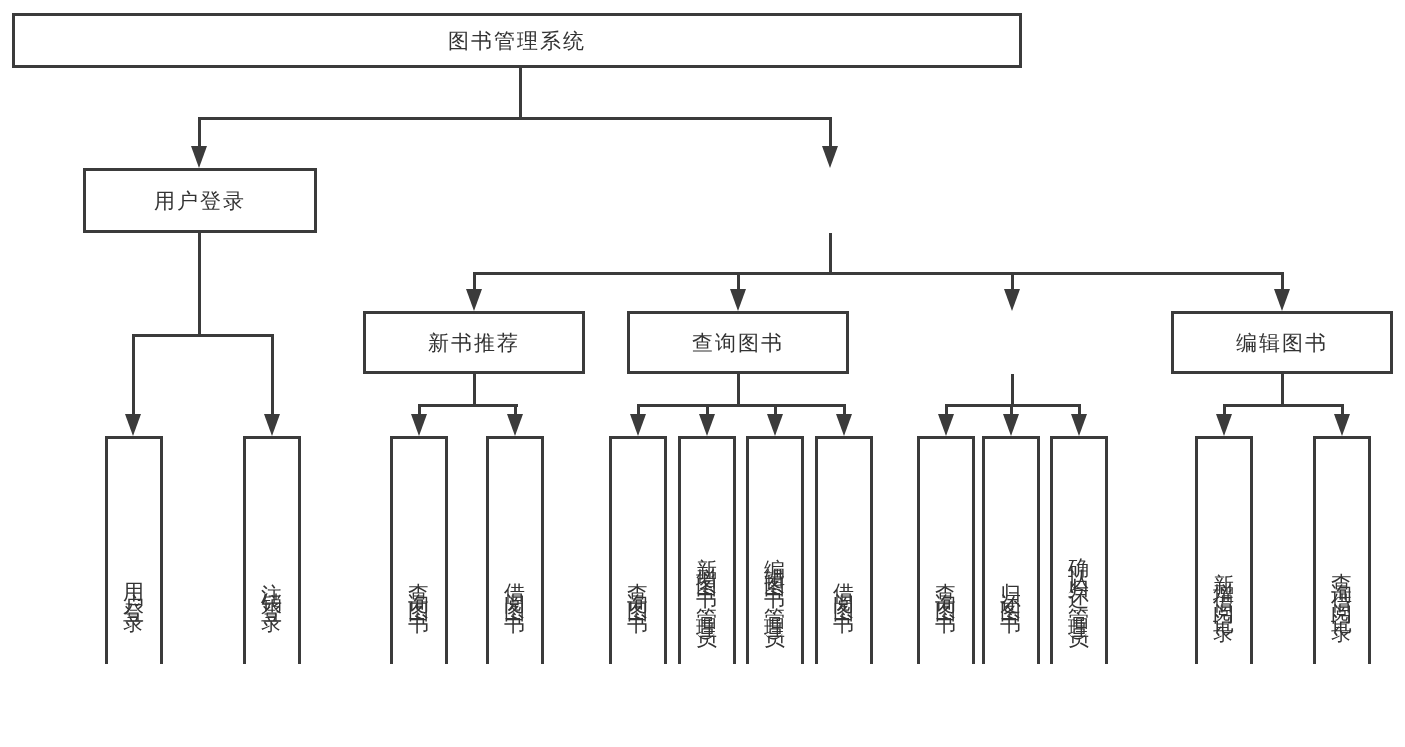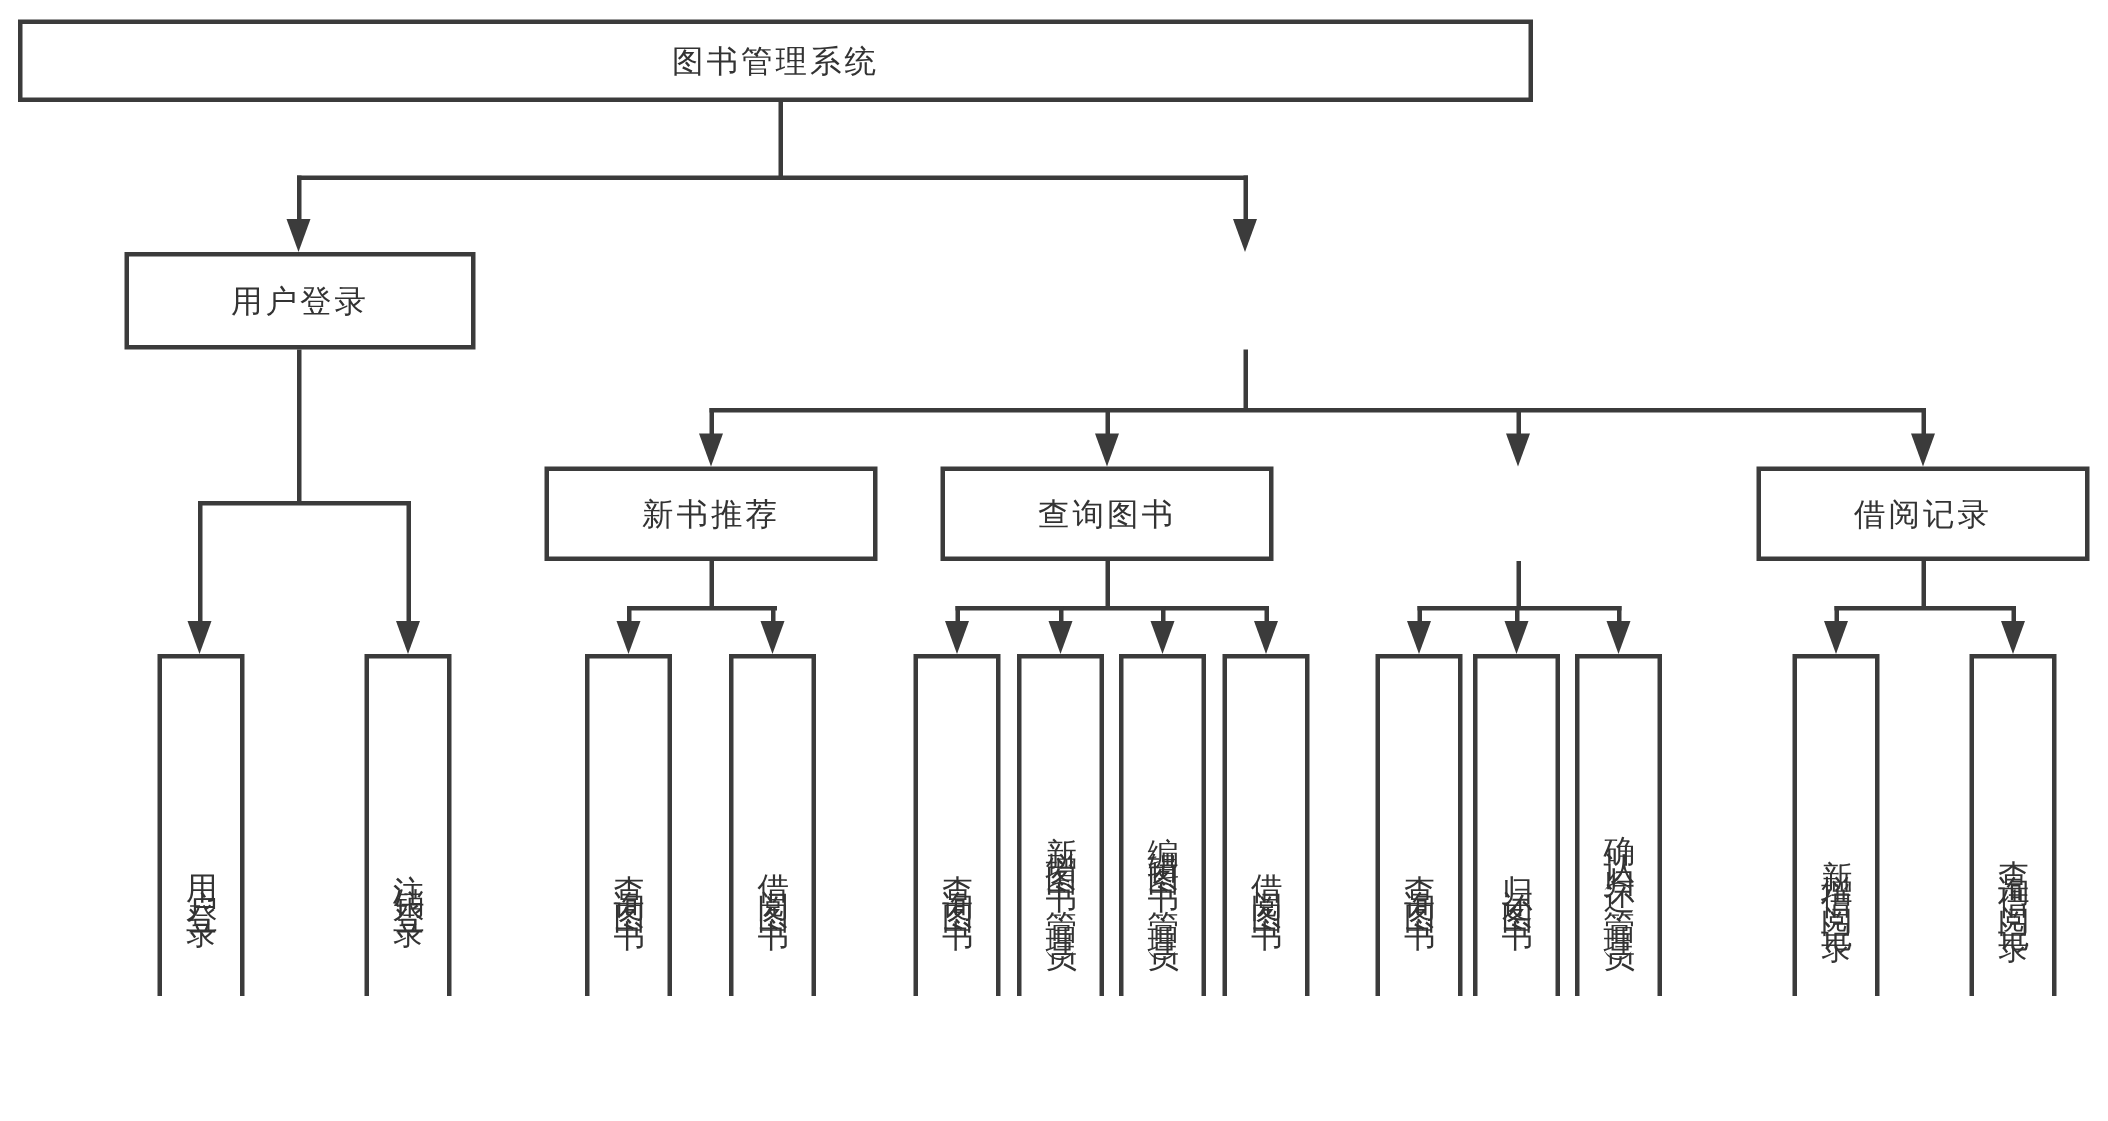--- a/index.html
+++ b/index.html
@@ -57,21 +57,21 @@
 <body>
 
 <div class="canvas">
 
   <div class="box" style="left:12px;top:13px;width:1010px;height:55px">图书管理系统</div>
 
   <div class="box" style="left:83px;top:168px;width:234px;height:65px">用户登录</div>
 
   <div class="box" style="left:363px;top:311px;width:222px;height:63px">新书推荐</div>
   <div class="box" style="left:627px;top:311px;width:222px;height:63px">查询图书</div>
-  <div class="box" style="left:1171px;top:311px;width:222px;height:63px">借阅记录</div>
+  <div class="box" style="left:1171px;top:311px;width:222px;height:63px">编辑图书</div>
 
   <div class="leaf" style="left:105px">用户登录</div>
   <div class="leaf" style="left:243px">注销登录</div>
 
   <div class="leaf" style="left:390px">查询图书</div>
   <div class="leaf" style="left:486px">借阅图书</div>
 
   <div class="leaf" style="left:609px">查询图书</div>
   <div class="leaf" style="left:678px">新增图书（管理员）</div>
   <div class="leaf" style="left:746px">编辑图书（管理员）</div>

